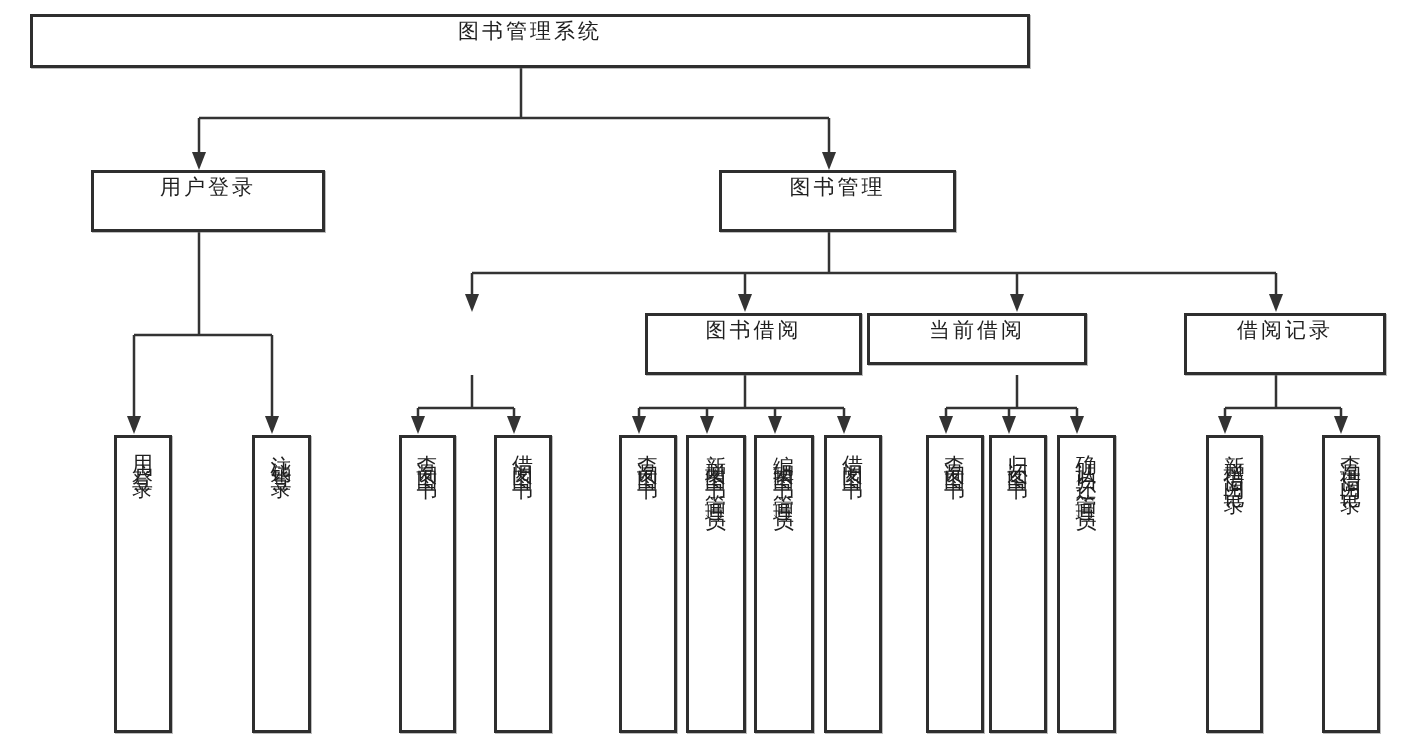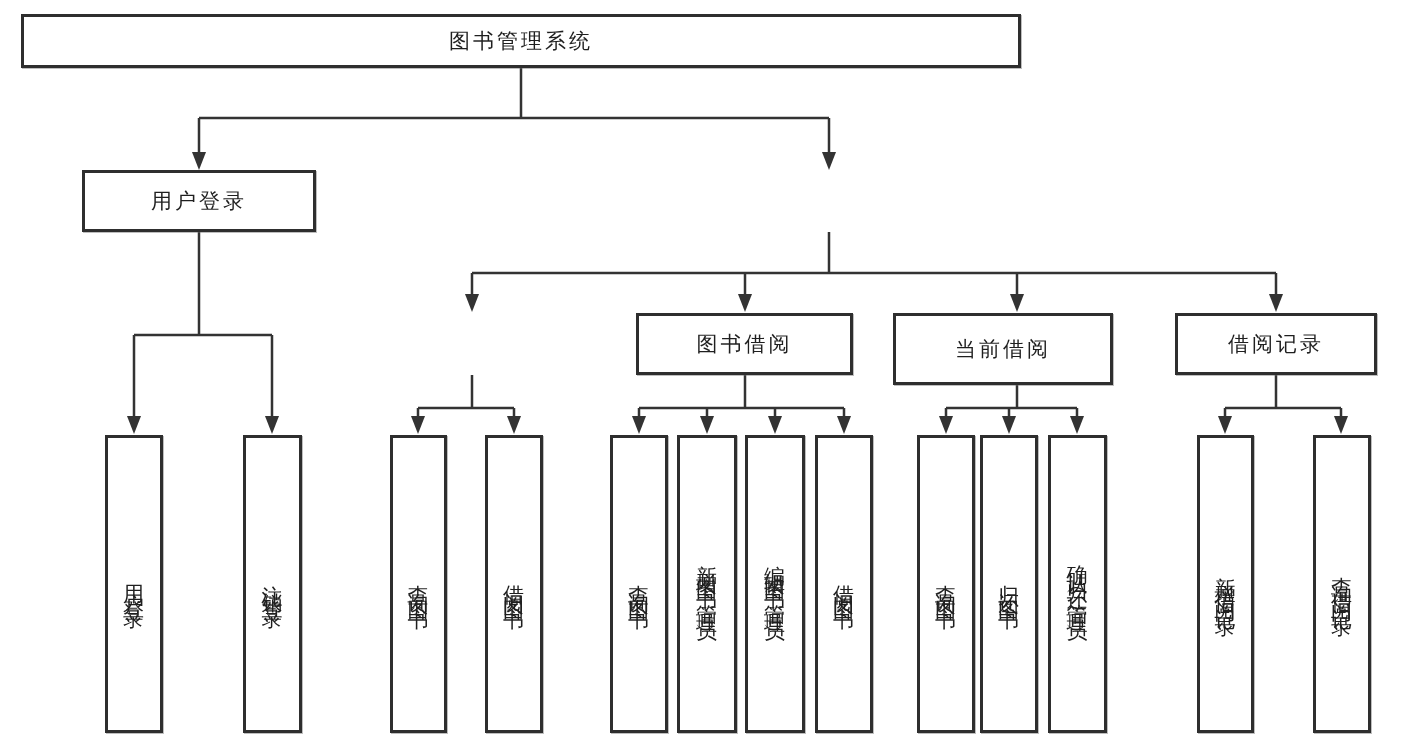--- a/index.html
+++ b/index.html
@@ -3,22 +3,22 @@
 <meta charset="utf-8">
 <style>
   html,body { margin:0; padding:0; background:#ffffff; }
   .canvas {
     position:relative; width:1405px; height:747px; background:#ffffff;
     font-family:"Liberation Sans", sans-serif; overflow:hidden;
   }
   .wires { position:absolute; left:0; top:0; z-index:1; }
   .node {
     position:absolute; background:#ffffff; border:3px solid #2e2e2e;
-    box-sizing:border-box; display:flex; align-items:center; justify-content:center;
-    box-shadow:1px 1px 0 rgba(110,110,110,.45); z-index:2;
+    box-sizing:border-box; display:flex; align-items:flex-start; justify-content:center;
+    box-shadow:1px 1px 0 rgba(110,110,110,.45); z-index:2;margin-left:9px;
   }
   .node .lbl {
     font-size:21px; letter-spacing:3px; color:#1f1f1f; white-space:nowrap;
   }
   .leaf .lbl {
     writing-mode:vertical-rl; text-orientation:mixed;
     font-size:21px; letter-spacing:8px; line-height:1.1; color:#1f1f1f;
   }
   .watermark {
     position:absolute; left:1184px; top:714px; z-index:3;
@@ -73,25 +73,28 @@
     </g>
   </svg>
 
   <div class="node" style="left:21px; top:14px; width:1000px; height:54px;">
     <span class="lbl">图书管理系统</span>
   </div>
 
   <div class="node" style="left:82px; top:170px; width:234px; height:62px;">
     <span class="lbl">用户登录</span>
   </div>
+  <div class="node" style="left:710px; top:170px; width:237px; height:62px;">
+    <span class="lbl">图书管理</span>
+  </div>
 
   <div class="node" style="left:636px; top:313px; width:217px; height:62px;">
     <span class="lbl">图书借阅</span>
   </div>
-  <div class="node" style="left:893px; top:313px; width:220px; height:72px;">
+  <div class="node" style="left:858px; top:313px; width:220px; height:52px;">
     <span class="lbl">当前借阅</span>
   </div>
   <div class="node" style="left:1175px; top:313px; width:202px; height:62px;">
     <span class="lbl">借阅记录</span>
   </div>
 
   <div class="node leaf" style="left:105px; top:435px; width:58px; height:298px;">
     <span class="lbl">用户登录</span>
   </div>
   <div class="node leaf" style="left:243px; top:435px; width:59px; height:298px;">

